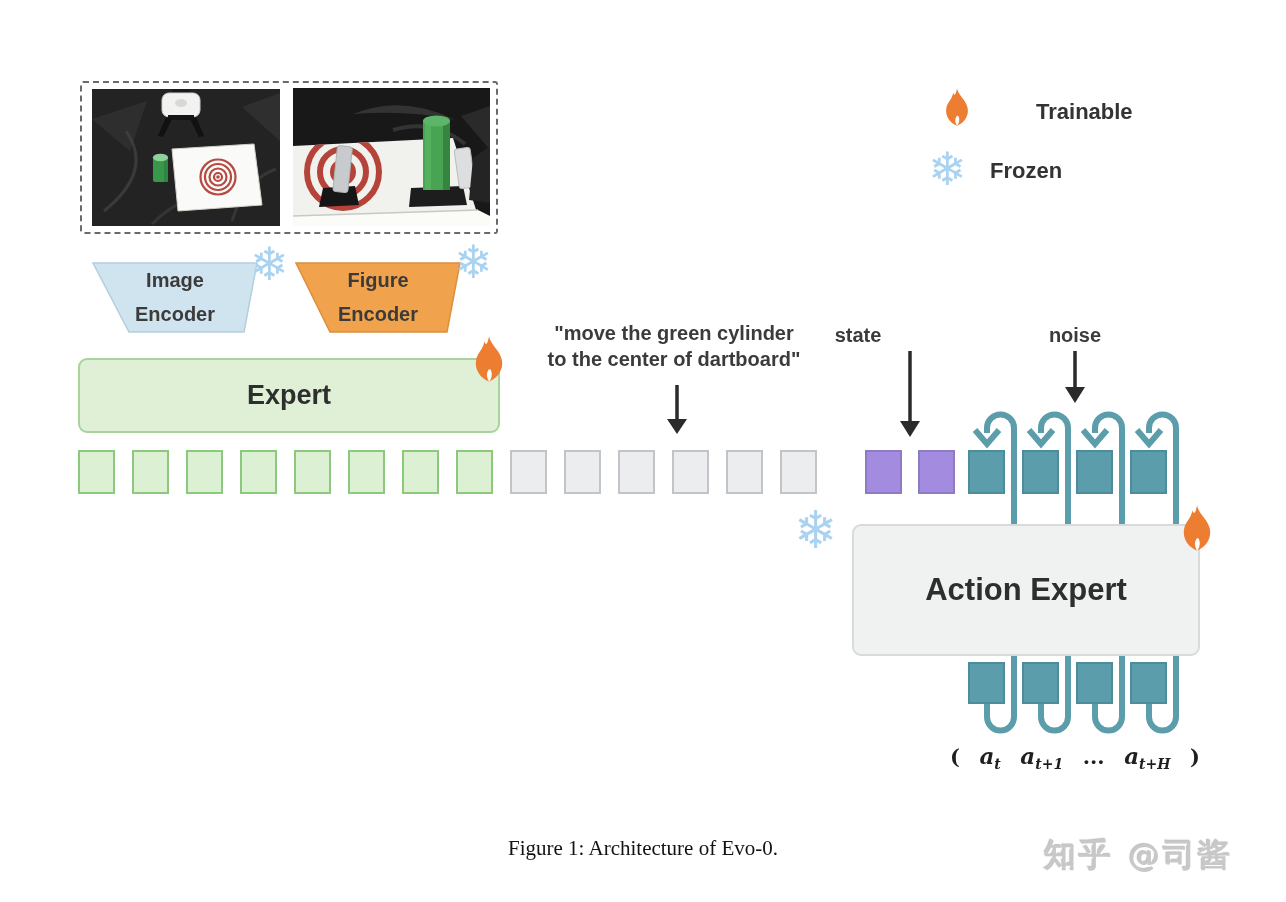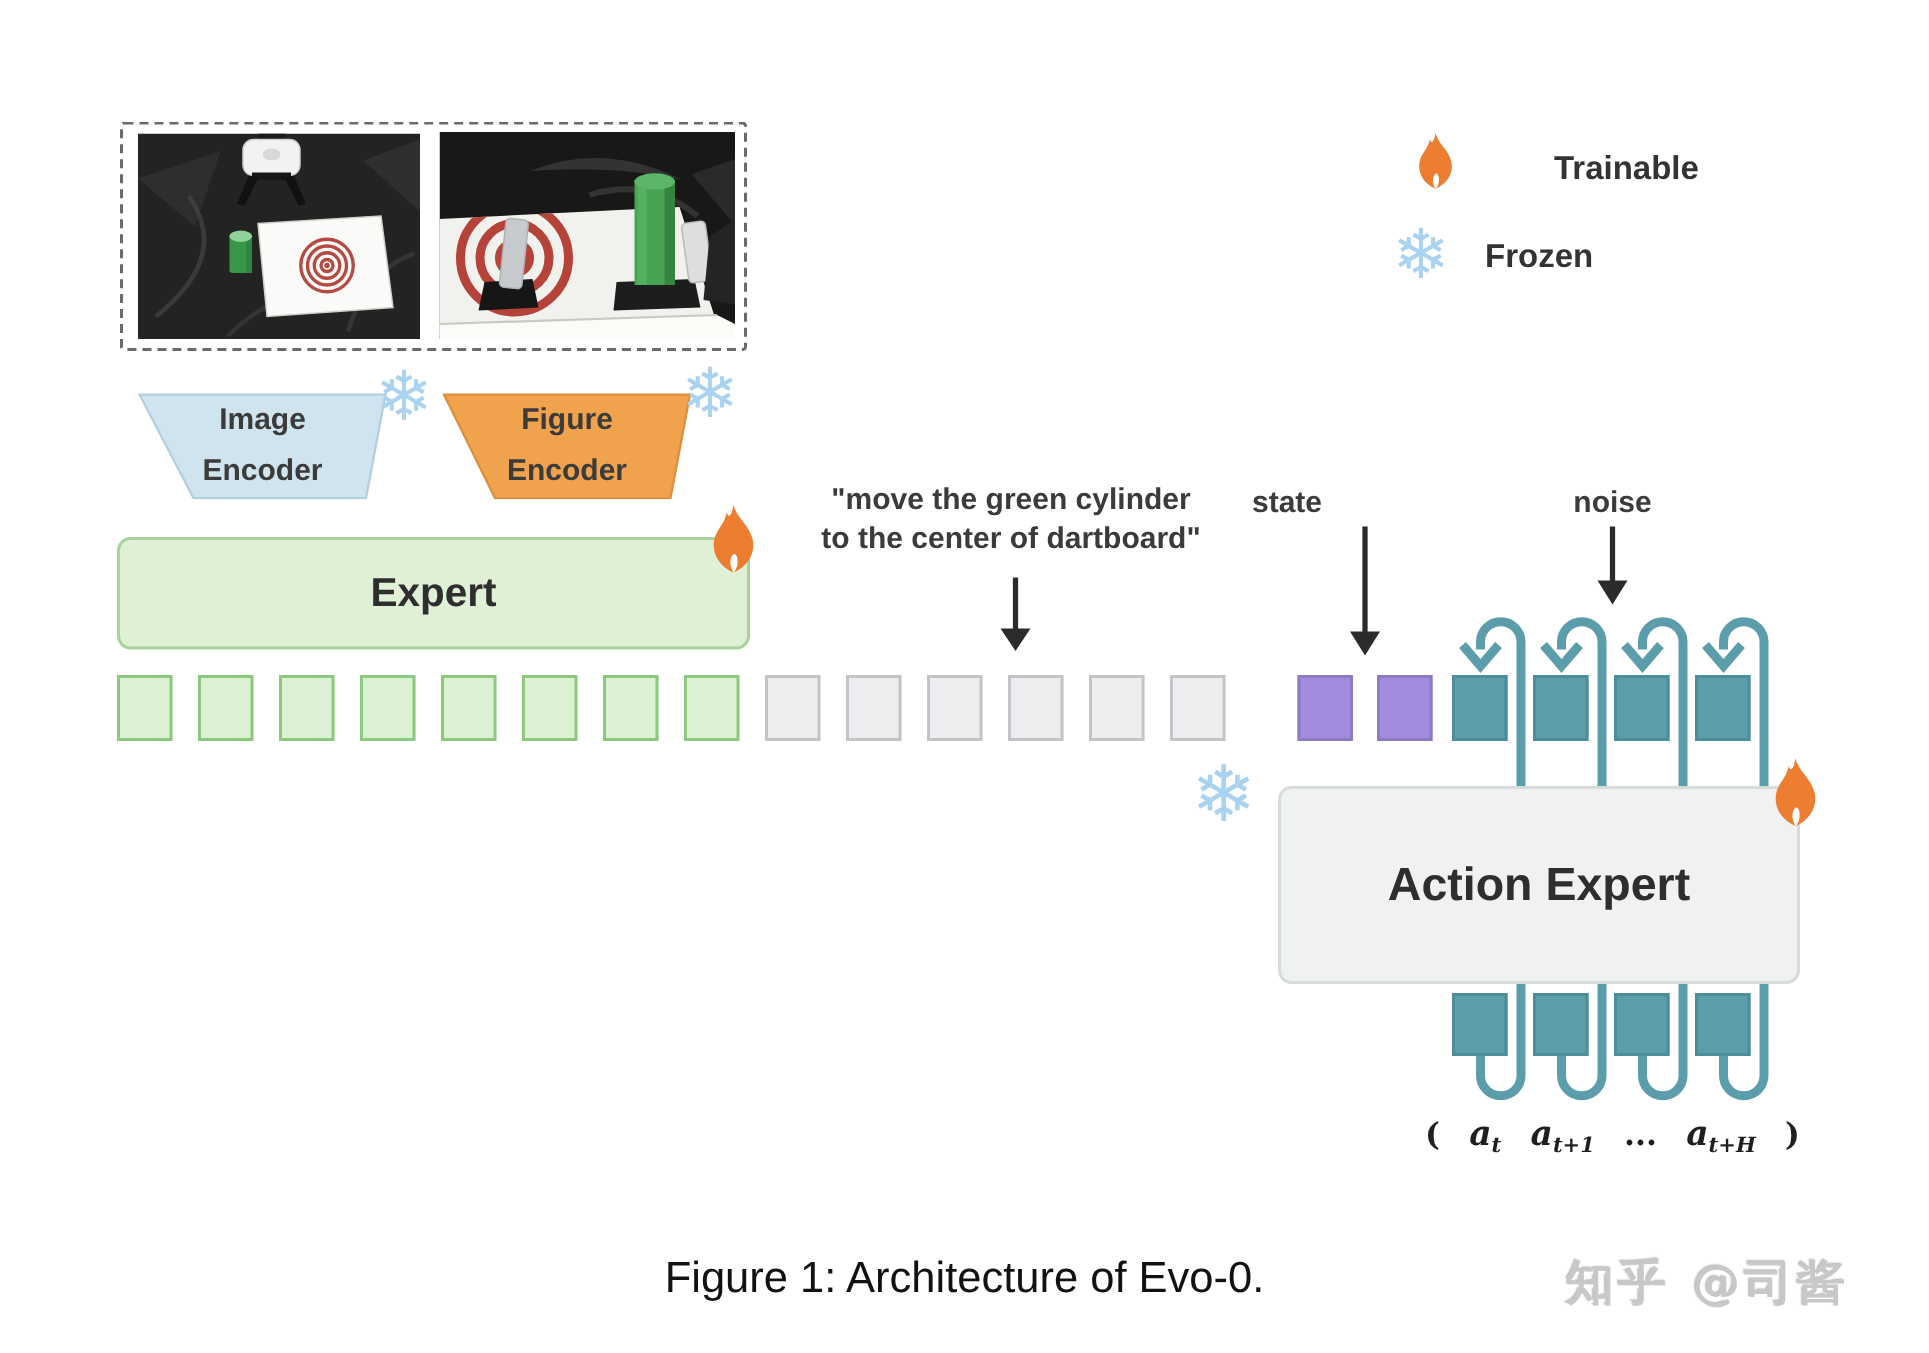--- a/index.html
+++ b/index.html
@@ -71,21 +71,21 @@
     font-family:"DejaVu Serif",serif;font-weight:bold;font-size:23px;color:#1f1f1f;}
   .action-seq .avar i{font-style:italic;}
   .action-seq sub{font-size:14px;vertical-align:-5px;font-style:italic;}
   .action-seq .paren,.action-seq .dots{font-style:normal;font-size:21px;}
 
   
   .legend-label{position:absolute;font-weight:bold;font-size:22px;color:#333;z-index:2;}
 
   
   .caption{position:absolute;left:0;right:0;top:836px;text-align:center;
-    font-family:Liberation Sans, sans-serif;font-size:29px;color:#121212;z-index:2;}
+    font-family:Liberation Serif, serif;font-size:21px;color:#121212;z-index:2;}
   .watermark{position:absolute;left:1044px;top:834px;font-family:"DejaVu Sans",sans-serif;
     font-weight:bold;font-size:32px;letter-spacing:3px;color:var(--watermark-text);
     text-shadow:1px 2px 1px #ffffff,-1px -1px 1px #bfbfbf;z-index:2;}
 </style>
 </head>
 <body>
 
 <div class="fig">
 
   <svg id="loops" class="loops" width="1286" height="902" viewBox="0 0 1286 902">

